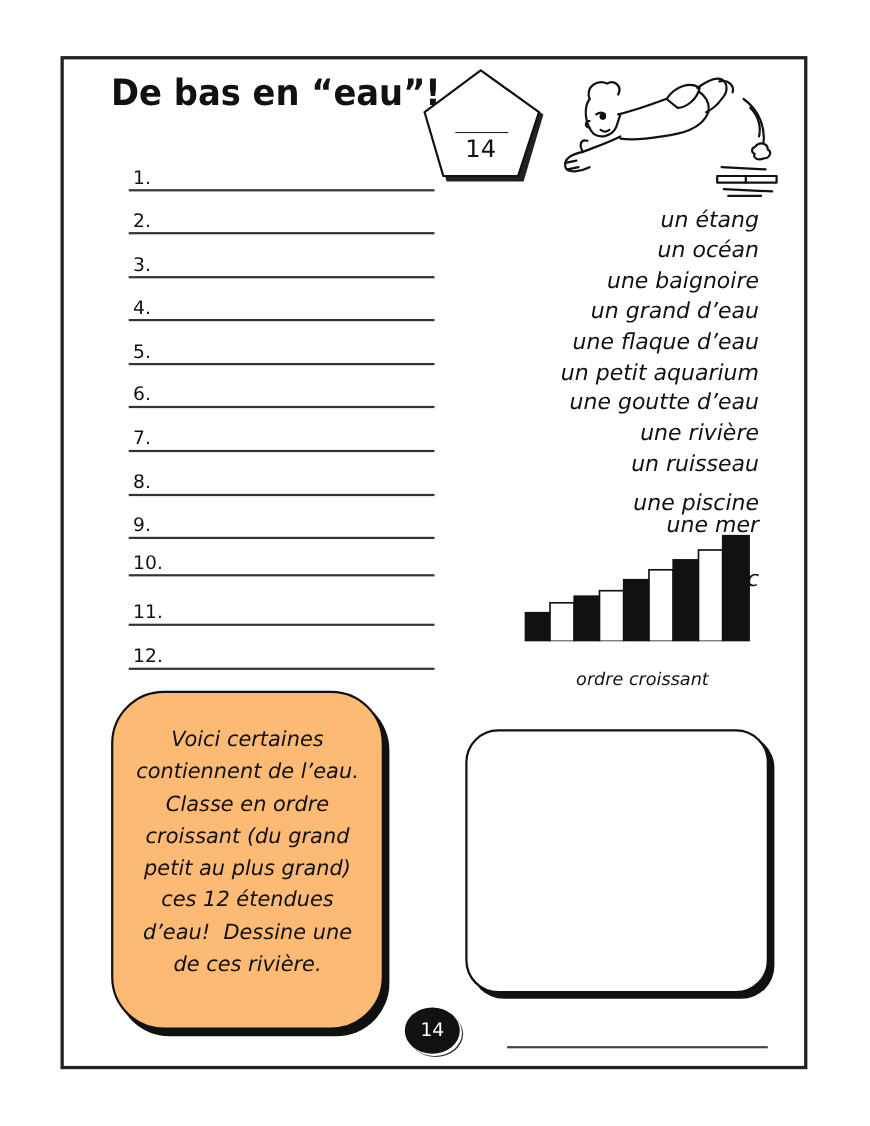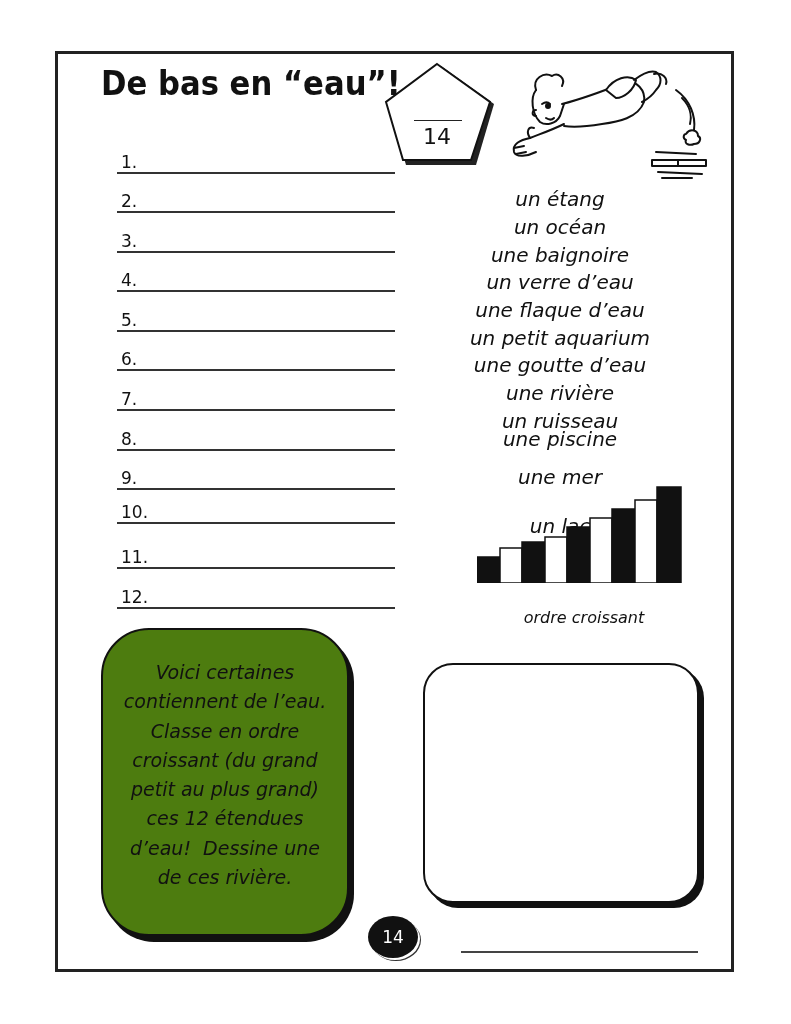--- a/index.html
+++ b/index.html
@@ -15,30 +15,30 @@
                 font-size:22px; font-family:"DejaVu Sans", sans-serif; }
   .pent-line { position:absolute; left:414px; top:120px; width:48px; height:0;
                border-top:1.5px solid #222; }
   .diver { position:absolute; left:506px; top:68px; width:210px; height:115px; }
 
   .answer-row { position:absolute; left:117px; width:278px; height:22px;
                 border-bottom:2px solid #333; }
   .answer-num { position:absolute; left:4px; bottom:0px; font-size:17px;
                 font-family:"DejaVu Sans", sans-serif; color:#111; }
 
-  .word { position:absolute; width:260px; left:430px; text-align:center;
+  .word { position:absolute; width:260px; left:430px; text-align:right;
           font-family:"DejaVu Sans", sans-serif; font-style:italic; font-size:20px;
           color:#111; line-height:28px; }
 
   .bars { position:absolute; left:477px; top:480px; width:206px; height:103px; }
   .order-label { position:absolute; left:480px; top:608px; width:208px; text-align:center;
                  font-style:italic; font-size:16px; }
 
   .instr-box { position:absolute; left:101px; top:628px; width:248px; height:308px;
-               border:2px solid #111; border-radius:48px; background:#4d7c0f;
+               border:2px solid #111; border-radius:48px; background:#fdba74;
                box-shadow:5px 6px 0 #111; box-sizing:border-box; }
   .instr-text { position:absolute; left:0; top:28px; width:100%; text-align:center;
                 font-style:italic; font-size:19px; line-height:29.3px; color:#111; }
 
   .draw-box { position:absolute; left:423px; top:663px; width:276px; height:240px;
               border:2px solid #111; border-radius:30px; background:#fff;
               box-shadow:5px 5px 0 #111; box-sizing:border-box; }
 
   .page-badge { position:absolute; left:368px; top:916px; width:50px; height:42px;
                 border-radius:50%; background:#111; color:#fff; text-align:center;
@@ -123,27 +123,27 @@
 <div class="answer-row" style="top:545px">
     <span class="answer-num">11.</span>
   </div>
 <div class="answer-row" style="top:585px">
     <span class="answer-num">12.</span>
   </div>
 
 <div class="word" style="top:185px">un étang</div>
 <div class="word" style="top:213px">un océan</div>
 <div class="word" style="top:241px">une baignoire</div>
-<div class="word" style="top:268px">un verre d’eau</div>
+<div class="word" style="top:268px">un grand d’eau</div>
 <div class="word" style="top:296px">une flaque d’eau</div>
 <div class="word" style="top:324px">un petit aquarium</div>
 <div class="word" style="top:351px">une goutte d’eau</div>
 <div class="word" style="top:379px">une rivière</div>
 <div class="word" style="top:407px">un ruisseau</div>
-<div class="word" style="top:425px">une piscine</div>
+<div class="word" style="top:443px">une piscine</div>
 <div class="word" style="top:463px">une mer</div>
 <div class="word" style="top:512px">un lac</div>
 
 <svg class="bars" viewBox="0 0 206 103">
   <rect x="0" y="77" width="23" height="26" fill="#111" stroke="#111" stroke-width="1.5"></rect>
   <rect x="23" y="68" width="22" height="35" fill="#fff" stroke="#111" stroke-width="1.5"></rect>
   <rect x="45" y="62" width="23" height="41" fill="#111" stroke="#111" stroke-width="1.5"></rect>
   <rect x="68" y="57" width="22" height="46" fill="#fff" stroke="#111" stroke-width="1.5"></rect>
   <rect x="90" y="47" width="23" height="56" fill="#111" stroke="#111" stroke-width="1.5"></rect>
   <rect x="113" y="38" width="22" height="65" fill="#fff" stroke="#111" stroke-width="1.5"></rect>

